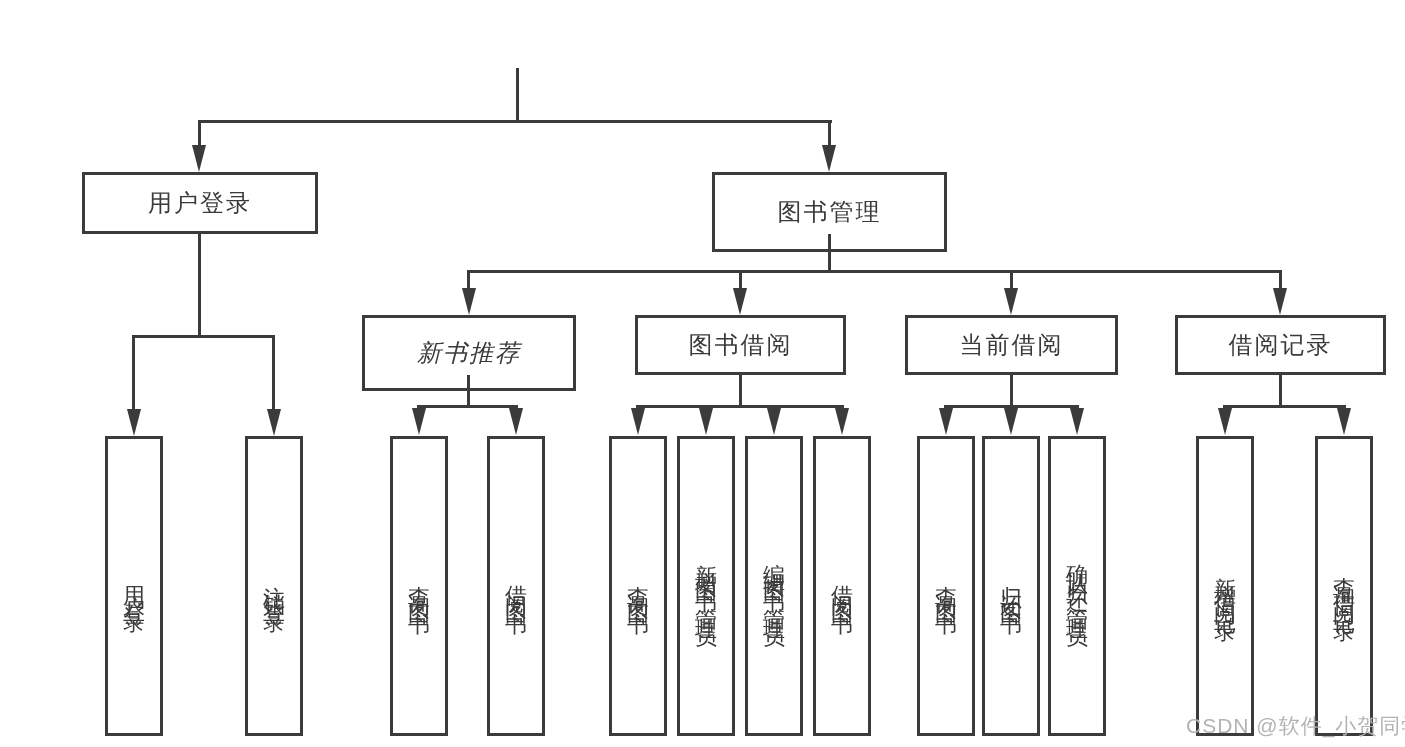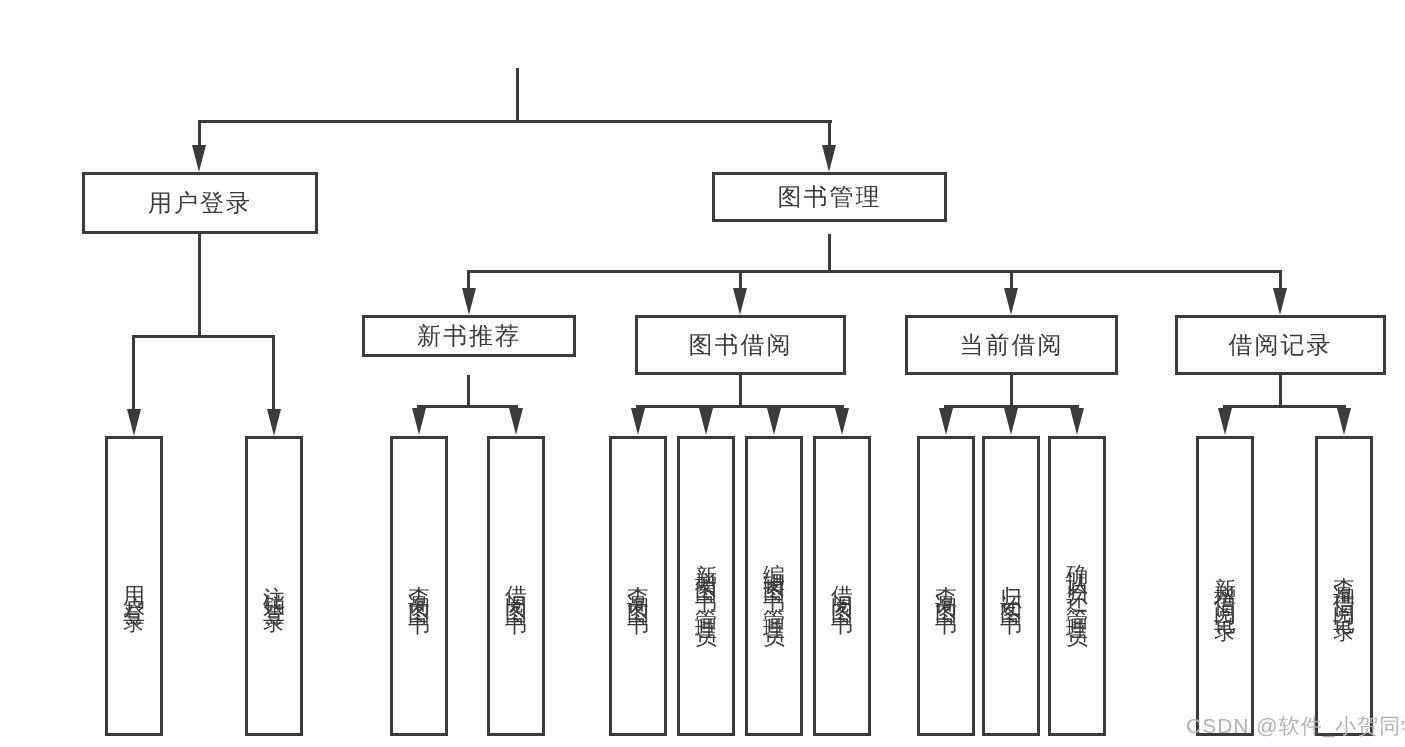--- a/index.html
+++ b/index.html
@@ -61,41 +61,41 @@
 
 
   <div class="vl" style="left:516px;top:68px;height:52px;"></div>
   <div class="hl" style="left:198px;top:120px;width:634px;"></div>
   <div class="vl" style="left:198px;top:120px;height:28px;"></div>
   <div class="vl" style="left:828px;top:120px;height:28px;"></div>
   <div class="ar" style="left:192px;top:145px;"></div>
   <div class="ar" style="left:822px;top:145px;"></div>
 
   <div class="box" style="left:82px;top:172px;width:236px;height:62px;">用户登录</div>
-  <div class="box" style="left:712px;top:172px;width:235px;height:50px;text-align:right;">图书管理</div>
+  <div class="box" style="left:712px;top:172px;width:235px;height:80px;text-align:right;">图书管理</div>
 
   <div class="vl" style="left:198px;top:234px;height:101px;"></div>
   <div class="hl" style="left:132px;top:335px;width:142px;"></div>
   <div class="vl" style="left:132px;top:335px;height:76px;"></div>
   <div class="vl" style="left:272px;top:335px;height:76px;"></div>
   <div class="ar" style="left:127px;top:409px;"></div>
   <div class="ar" style="left:267px;top:409px;"></div>
 
   <div class="vl" style="left:828px;top:234px;height:36px;"></div>
   <div class="hl" style="left:467px;top:270px;width:814px;"></div>
   <div class="vl" style="left:467px;top:270px;height:21px;"></div>
   <div class="vl" style="left:739px;top:270px;height:21px;"></div>
   <div class="vl" style="left:1010px;top:270px;height:21px;"></div>
   <div class="vl" style="left:1279px;top:270px;height:21px;"></div>
   <div class="ar" style="left:462px;top:288px;"></div>
   <div class="ar" style="left:733px;top:288px;"></div>
   <div class="ar" style="left:1004px;top:288px;"></div>
   <div class="ar" style="left:1273px;top:288px;"></div>
 
-  <div class="box" style="left:362px;top:315px;width:214px;height:42px;">新书推荐</div>
+  <div class="box" style="left:362px;top:315px;width:214px;height:76px;font-style:italic;">新书推荐</div>
   <div class="box" style="left:905px;top:315px;width:213px;height:60px;">当前借阅</div>
   <div class="box" style="left:635px;top:315px;width:211px;height:60px;">图书借阅</div>
   <div class="box" style="left:1175px;top:315px;width:211px;height:60px;">借阅记录</div>
 
   <div class="vl" style="left:467px;top:375px;height:30px;"></div>
   <div class="hl" style="left:417px;top:405px;width:101px;"></div>
   <div class="ar" style="left:412px;top:408px;"></div>
   <div class="ar" style="left:509px;top:408px;"></div>
 
   <div class="vl" style="left:739px;top:375px;height:30px;"></div>

